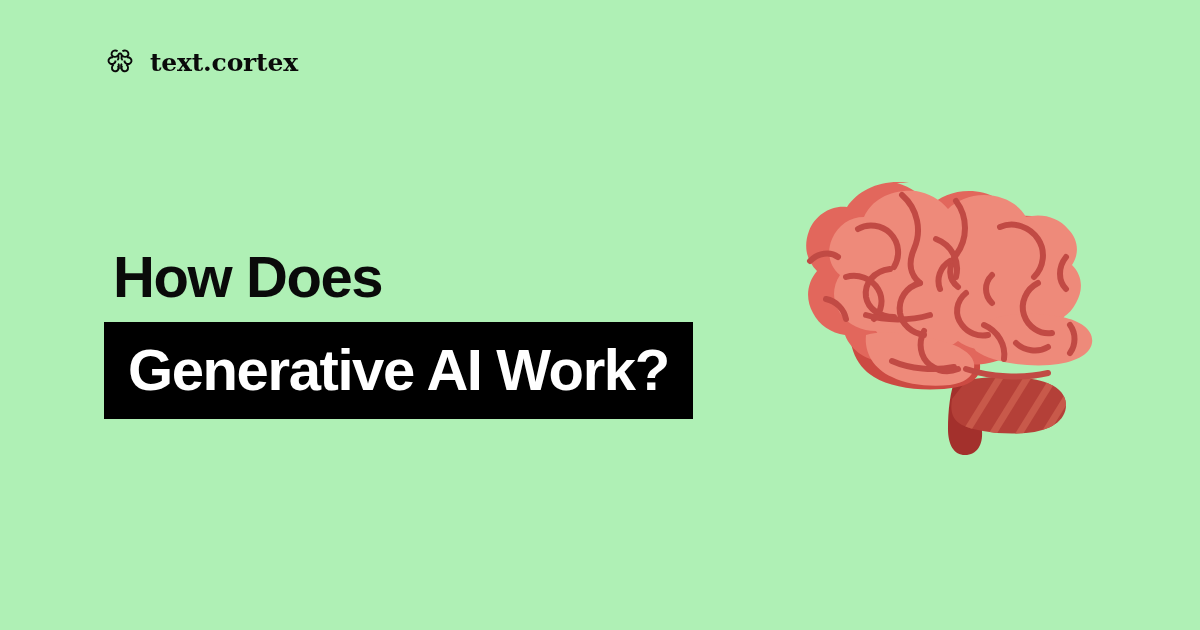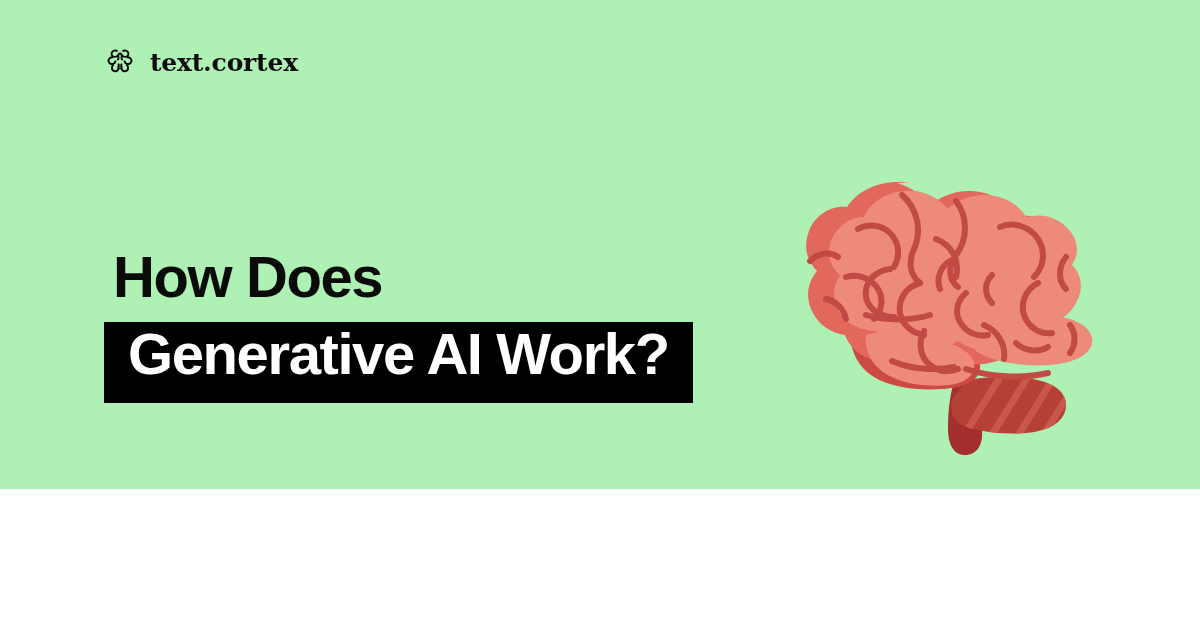--- a/index.html
+++ b/index.html
@@ -10,21 +10,21 @@
   body {
     width: 1200px;
     height: 630px;
     overflow: hidden;
     font-family: "Liberation Sans", sans-serif;
   }
 
   #banner {
     position: relative;
     width: 1200px;
-    height: 489px;
+    height: 630px;
     background: #AFF0B5;
     overflow: hidden;
   }
 
   
   #brand {
     position: absolute;
     left: 104px;
     top: 46px;
     display: flex;
@@ -63,21 +63,21 @@
   }
   #headline-line-1 {
     color: #0A0A0A;
     margin-left: 113px;
     padding-bottom: 16px;
   }
   #headline-line-2-wrap {
     background: #000000;
     display: inline-block;
     margin-left: 104px;
-    padding: 3px 24px 20px 24px;
+    padding: 19px 24px 20px 24px;
   }
   #headline-line-2 {
     color: #FFFFFF;
   }
 
   
   #subtitle {
     position: absolute;
     left: 106px;
     top: 506px;

